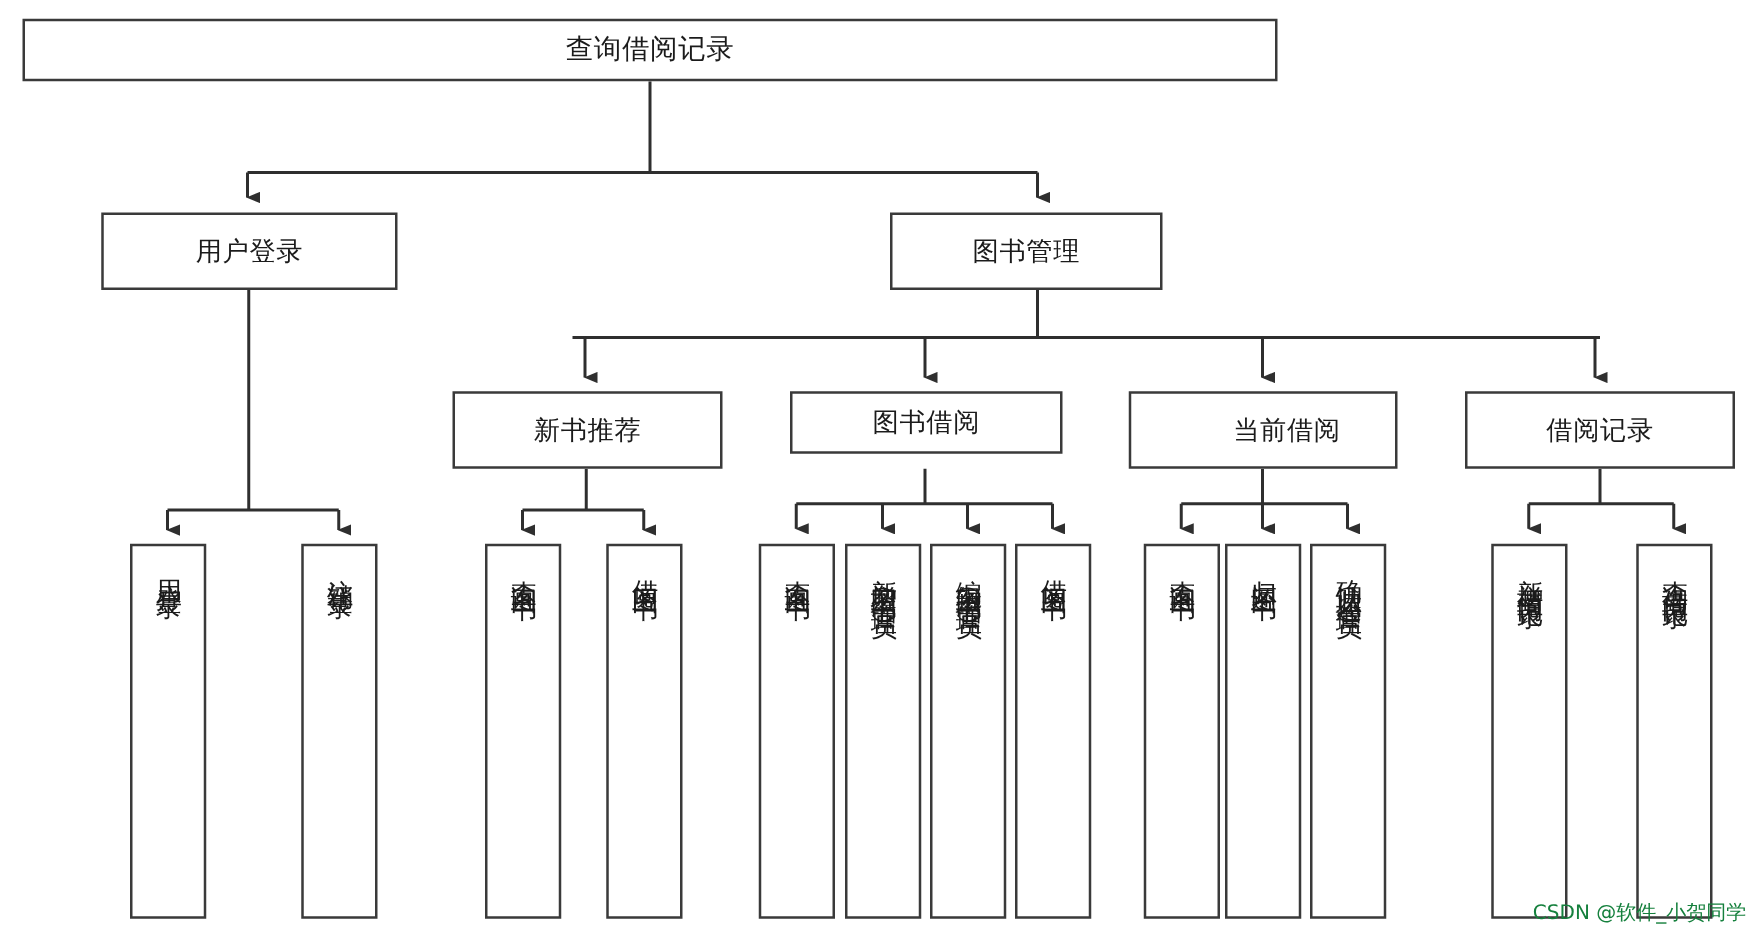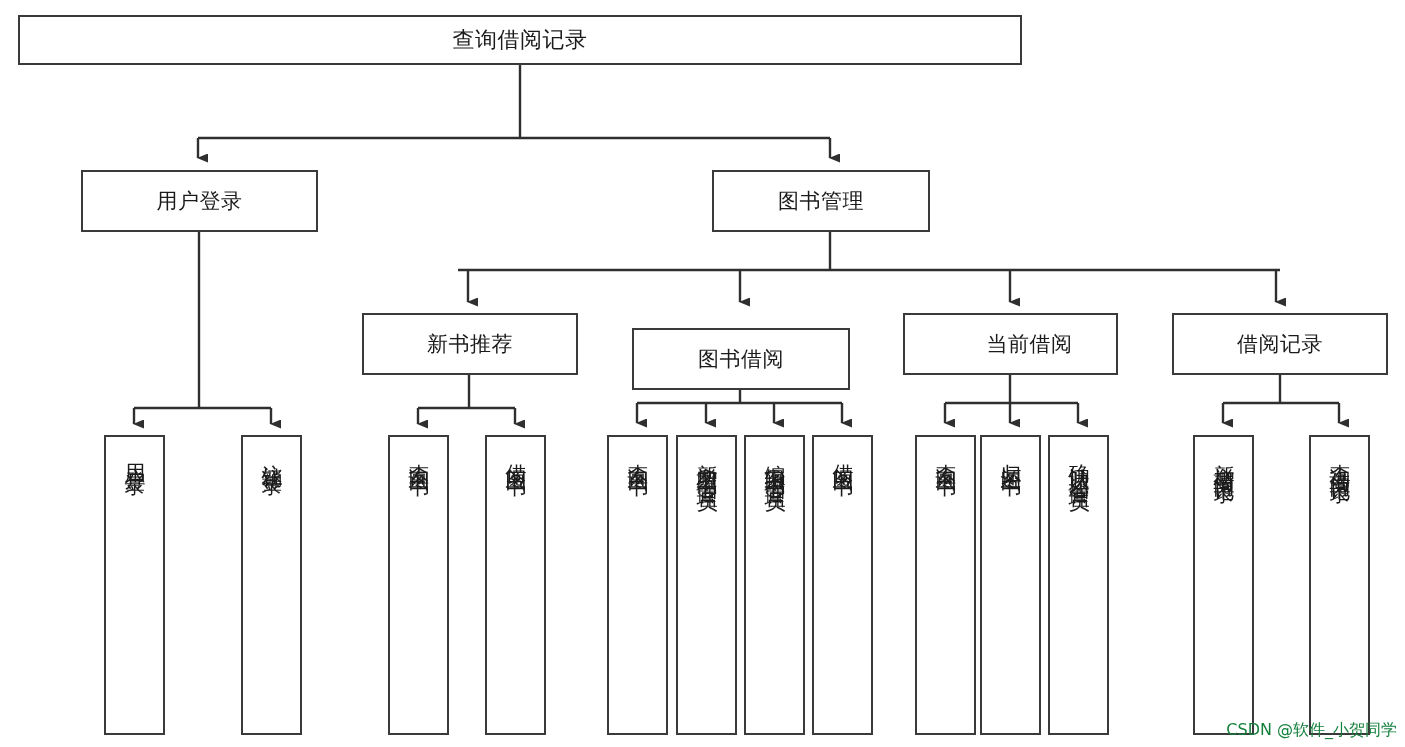--- a/index.html
+++ b/index.html
@@ -136,21 +136,21 @@
   <div class="node horiz" style="left:81px; top:170px; width:237px; height:62px;">
     <span class="label">用户登录</span>
   </div>
   <div class="node horiz" style="left:712px; top:170px; width:218px; height:62px;">
     <span class="label">图书管理</span>
   </div>
 
   <div class="node horiz" style="left:362px; top:313px; width:216px; height:62px;">
     <span class="label">新书推荐</span>
   </div>
-  <div class="node horiz" style="left:632px; top:313px; width:218px; height:62px;margin-top:15px;">
+  <div class="node horiz" style="left:632px; top:313px; width:218px; height:50px;">
     <span class="label">图书借阅</span>
   </div>
   <div class="node horiz" style="left:903px; top:313px; width:215px; height:62px;padding-left:38px;">
     <span class="label">当前借阅</span>
   </div>
   <div class="node horiz" style="left:1172px; top:313px; width:216px; height:62px;">
     <span class="label">借阅记录</span>
   </div>
 
   <div class="node vert" style="left:104px; top:435px; width:61px; height:300px;">

